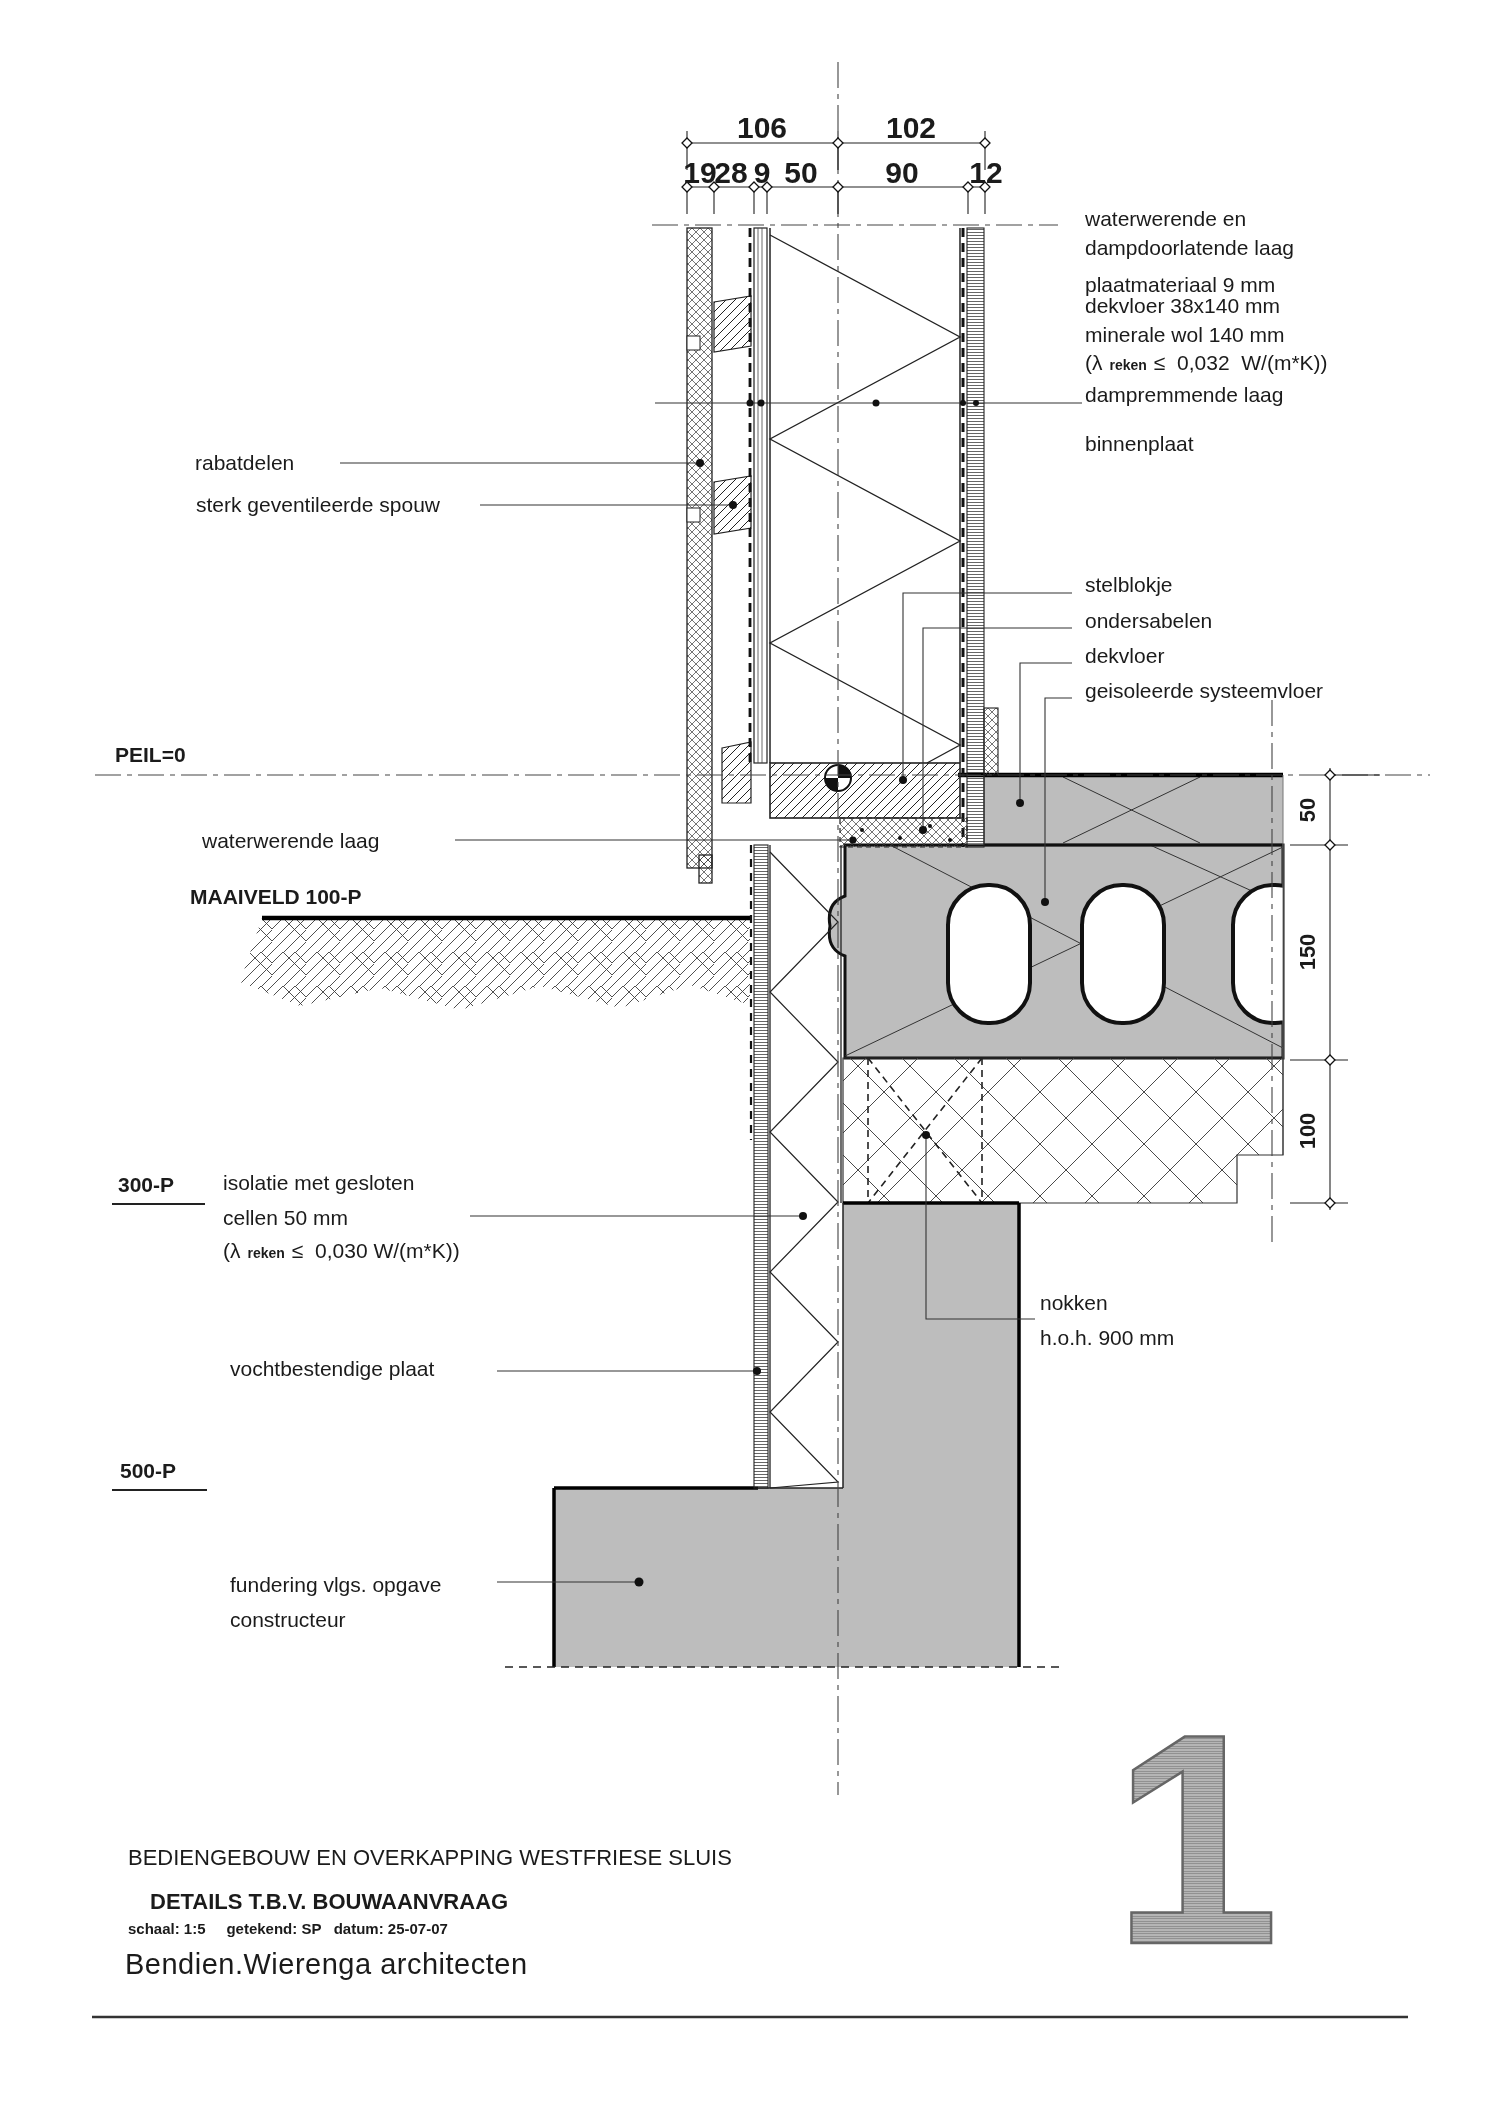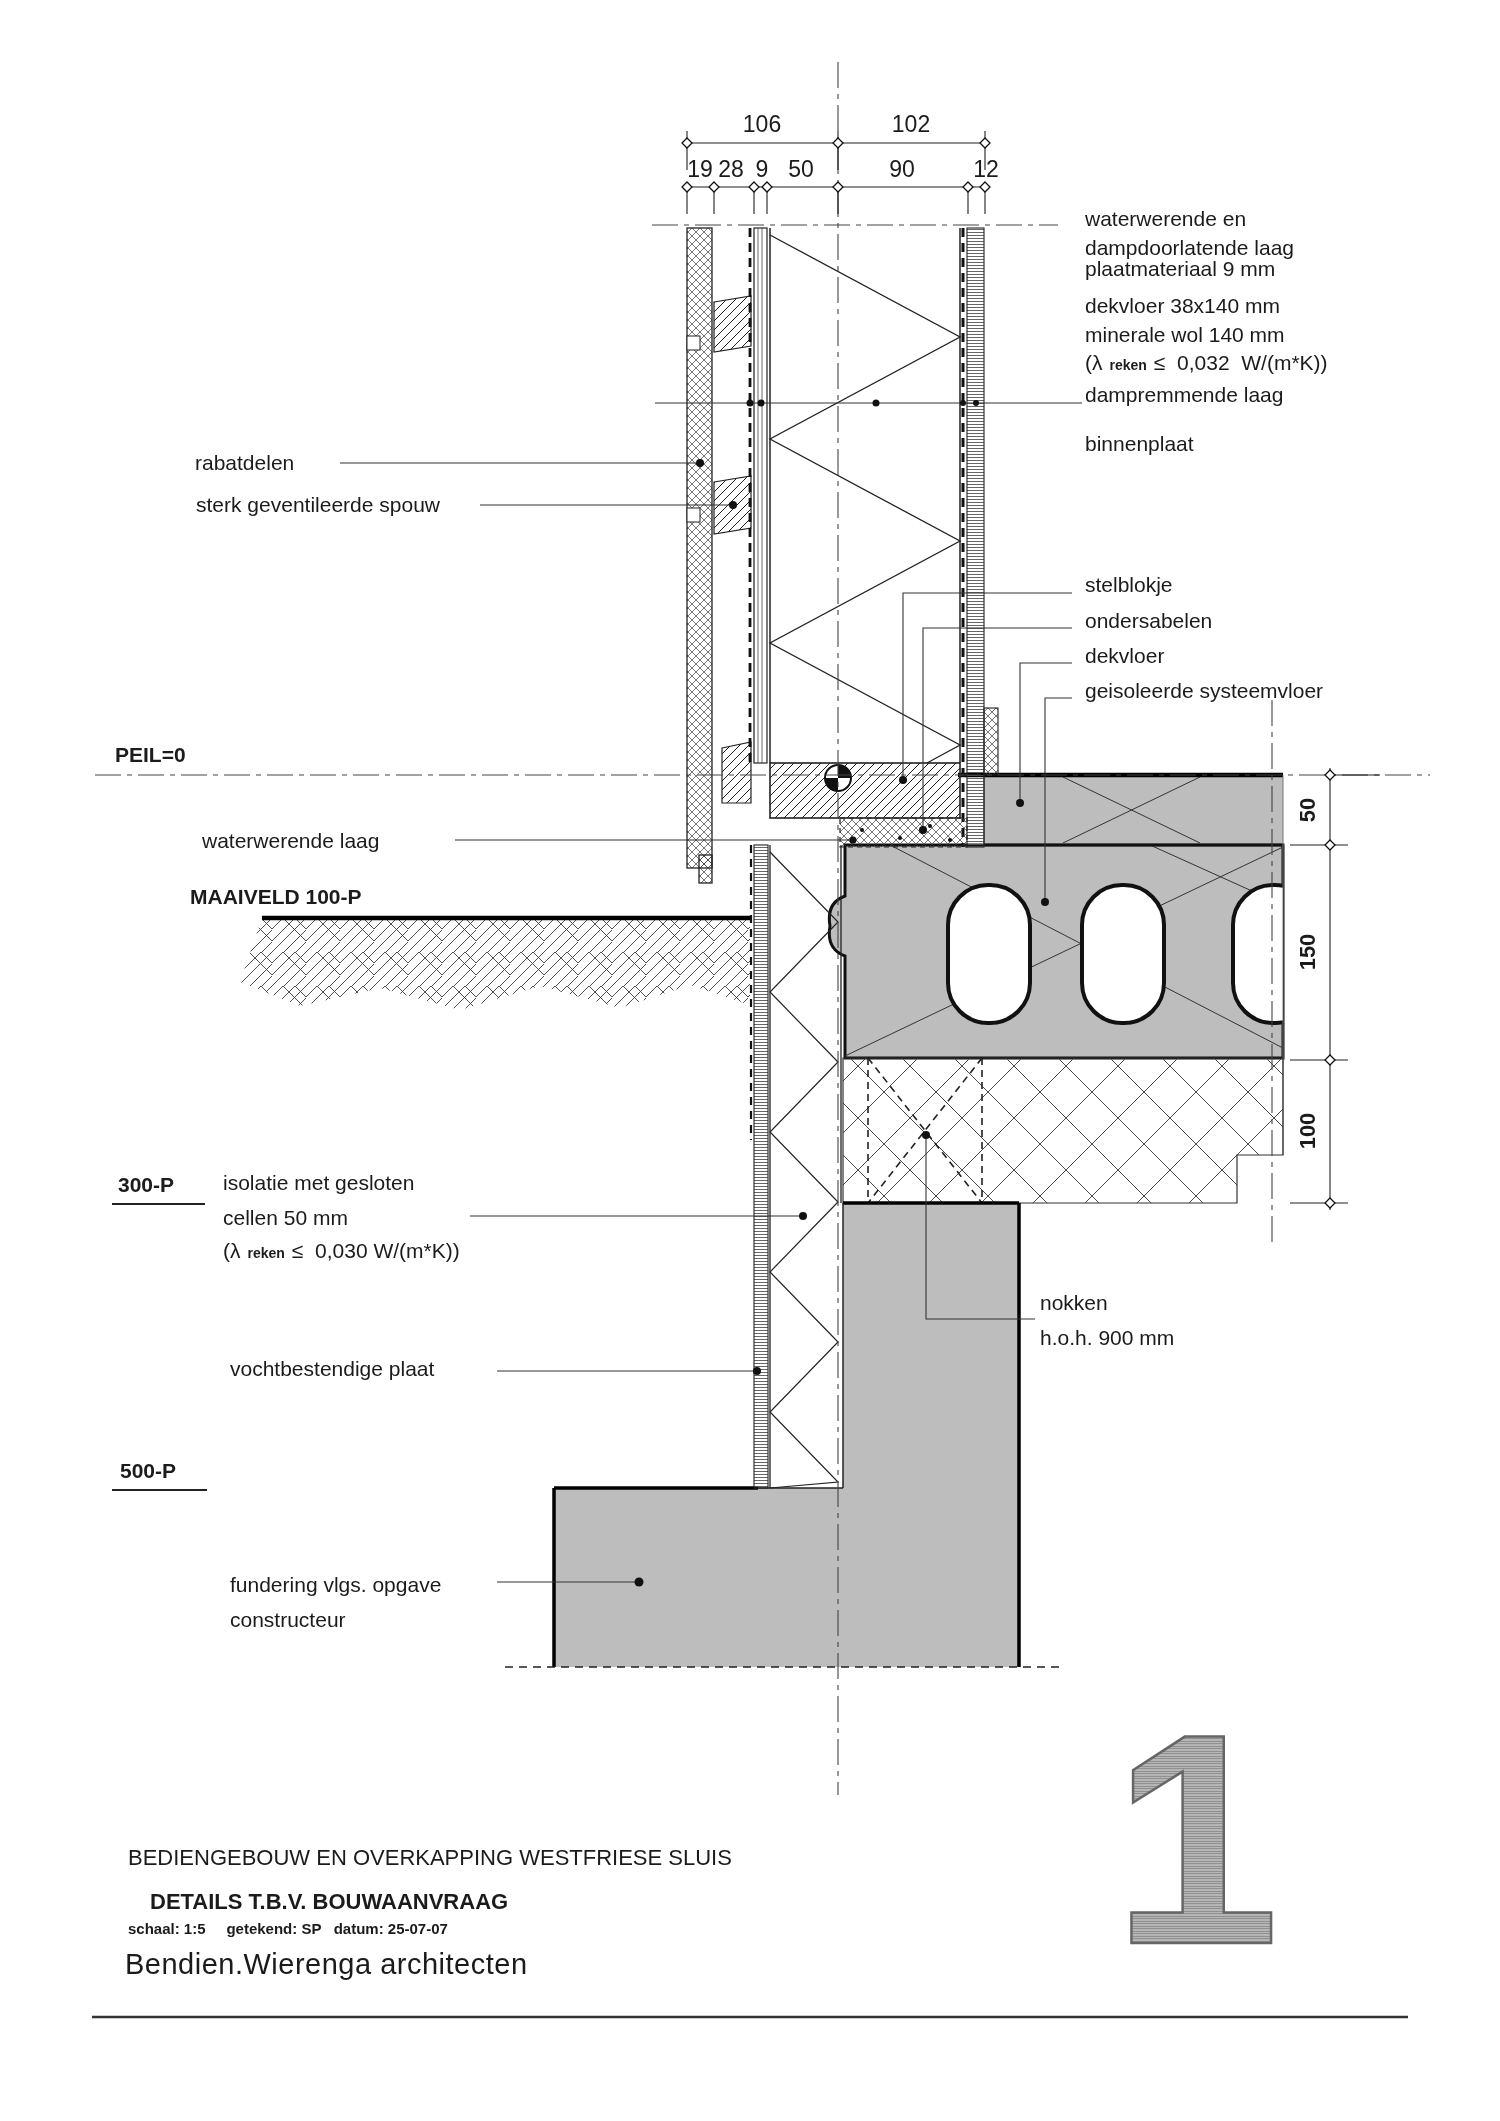--- a/index.html
+++ b/index.html
@@ -1,21 +1,21 @@
 <!DOCTYPE html>
 <html><head>
 <meta charset="utf-8">
 <style>
   html,body{margin:0;padding:0;background:#fff;}
   .sheet{position:relative;width:1500px;height:2121px;background:#ffffff;overflow:hidden;
          font-family:"Liberation Sans",sans-serif;color:#1b1b1b;}
   .sheet svg{position:absolute;left:0;top:0;}
   .lbl{position:absolute;font-size:21px;line-height:26px;white-space:pre;}
   .b{font-weight:bold;}
-  .dim{position:absolute;font-size:23px;font-weight:normal;transform:translateX(-50%);white-space:pre;}
+  .dim{position:absolute;font-size:30px;font-weight:bold;transform:translateX(-50%);white-space:pre;}
   .vdim{position:absolute;font-size:22px;font-weight:bold;transform:translate(-50%,-50%) rotate(-90deg);white-space:pre;}
   .lambda{display:flex;align-items:baseline;gap:7px;}
   .lambda .sub{font-size:14px;font-weight:bold;}
   .tb-project{position:absolute;font-size:22px;font-weight:normal;white-space:pre;}
   .tb-sub{position:absolute;font-size:22px;font-weight:bold;white-space:pre;margin-left:22px;}
   .tb-meta{position:absolute;font-size:15px;font-weight:bold;white-space:pre;}
   .tb-firm{position:absolute;font-size:29px;white-space:pre;letter-spacing:0.5px;}
 </style>
 </head>
 <body>
@@ -223,21 +223,21 @@
   <div class="dim" style="left:801px;top:156px;">50</div>
   <div class="dim" style="left:902px;top:156px;">90</div>
   <div class="dim" style="left:986px;top:156px;">12</div>
 
   <div class="vdim" style="left:1308px;top:810px;">50</div>
   <div class="vdim" style="left:1308px;top:952px;">150</div>
   <div class="vdim" style="left:1308px;top:1131px;">100</div>
 
   <div class="lbl" style="left:1085px;top:206px;">waterwerende en</div>
   <div class="lbl" style="left:1085px;top:235px;">dampdoorlatende laag</div>
-  <div class="lbl" style="left:1085px;top:256px;">plaatmateriaal 9 mm</div>
+  <div class="lbl" style="left:1085px;top:272px;">plaatmateriaal 9 mm</div>
   <div class="lbl" style="left:1085px;top:293px;">dekvloer 38x140 mm</div>
   <div class="lbl" style="left:1085px;top:322px;">minerale wol 140 mm</div>
   <div class="lbl lambda" style="left:1085px;top:350px;">
     <span>(λ</span>
     <span class="sub">reken</span>
     <span>≤  0,032  W/(m*K))</span>
   </div>
   <div class="lbl" style="left:1085px;top:382px;">dampremmende laag</div>
   <div class="lbl" style="left:1085px;top:411px;margin-top:20px;">binnenplaat</div>
 

